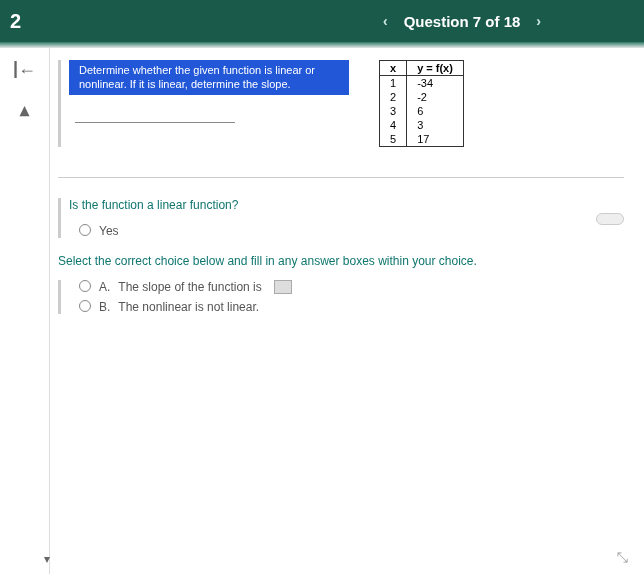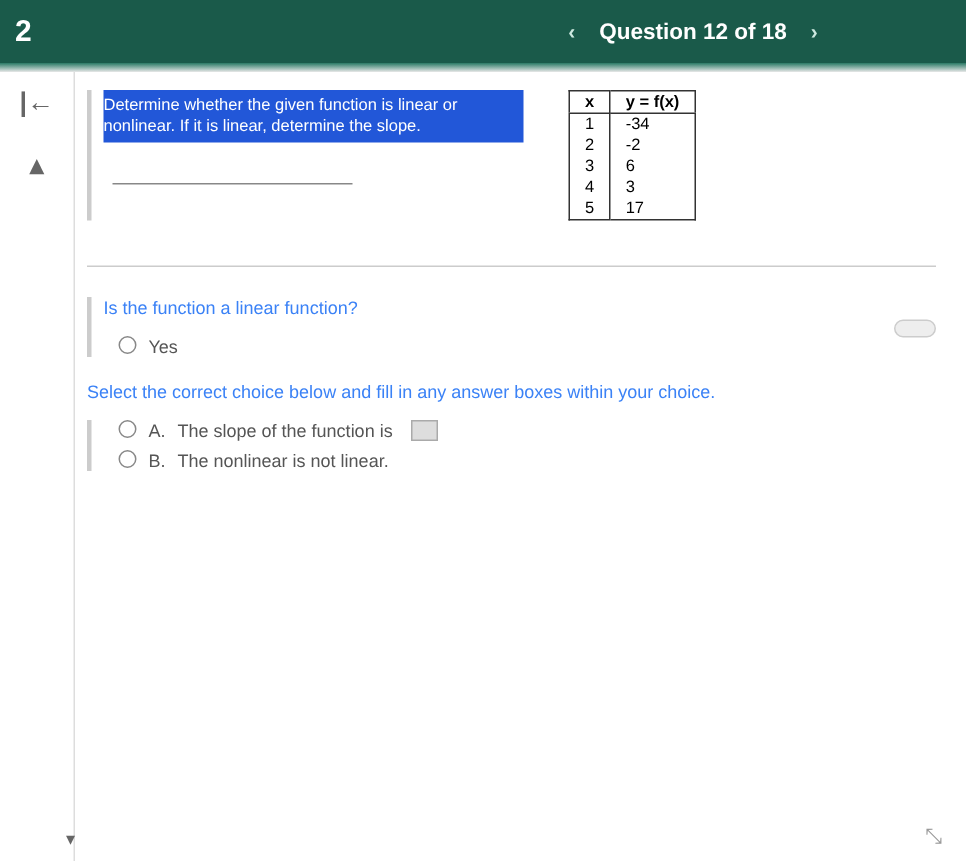--- a/index.html
+++ b/index.html
@@ -79,21 +79,21 @@
     .problem-row {
       display: flex;
       gap: 30px;
       margin-bottom: 30px;
       border-left: 3px solid #ccc;
       padding-left: 8px;
     }
     .highlight-block {
       background: #2257d8;
       color: white;
-      padding: 3px 0;
+      padding: 3px 10px;
       font-size: 11px;
       line-height: 1.3;
       max-width: 280px;
     }
     .blank-line {
       border-bottom: 1px solid #888;
       width: 160px;
       height: 18px;
       margin-top: 10px;
       margin-left: 6px;
@@ -121,21 +121,21 @@
       border-top: 1px solid #ccc;
       margin: 10px 0 20px 0;
     }
     .question-block {
       border-left: 3px solid #ccc;
       padding-left: 8px;
       margin-bottom: 16px;
     }
     .q-prompt {
       font-size: 12px;
-      color: #3b82f6;
+      color: #0f766e;
       margin-bottom: 12px;
     }
     .radio-row {
       display: flex;
       gap: 8px;
       font-size: 12px;
       color: #555;
       margin-bottom: 6px;
       padding-left: 10px;
     }
@@ -180,21 +180,21 @@
       font-size: 12px;
     }
   </style>
 </head>
 <body>
 
 <div class="header">
   <div class="left-num">2</div>
   <div class="qnav">
     <span class="qnav-arrow">‹</span>
-    <span class="qtext">Question 12 of 18</span>
+    <span class="qtext">Question 7 of 18</span>
     <span class="qnav-arrow">›</span>
   </div>
 </div>
 <div class="sub-header"></div>
 
 <div class="content-area">
   <div class="sidebar">
     <div class="sidebar-icon">|←</div>
     <div class="sidebar-icon">▴</div>
   </div>

